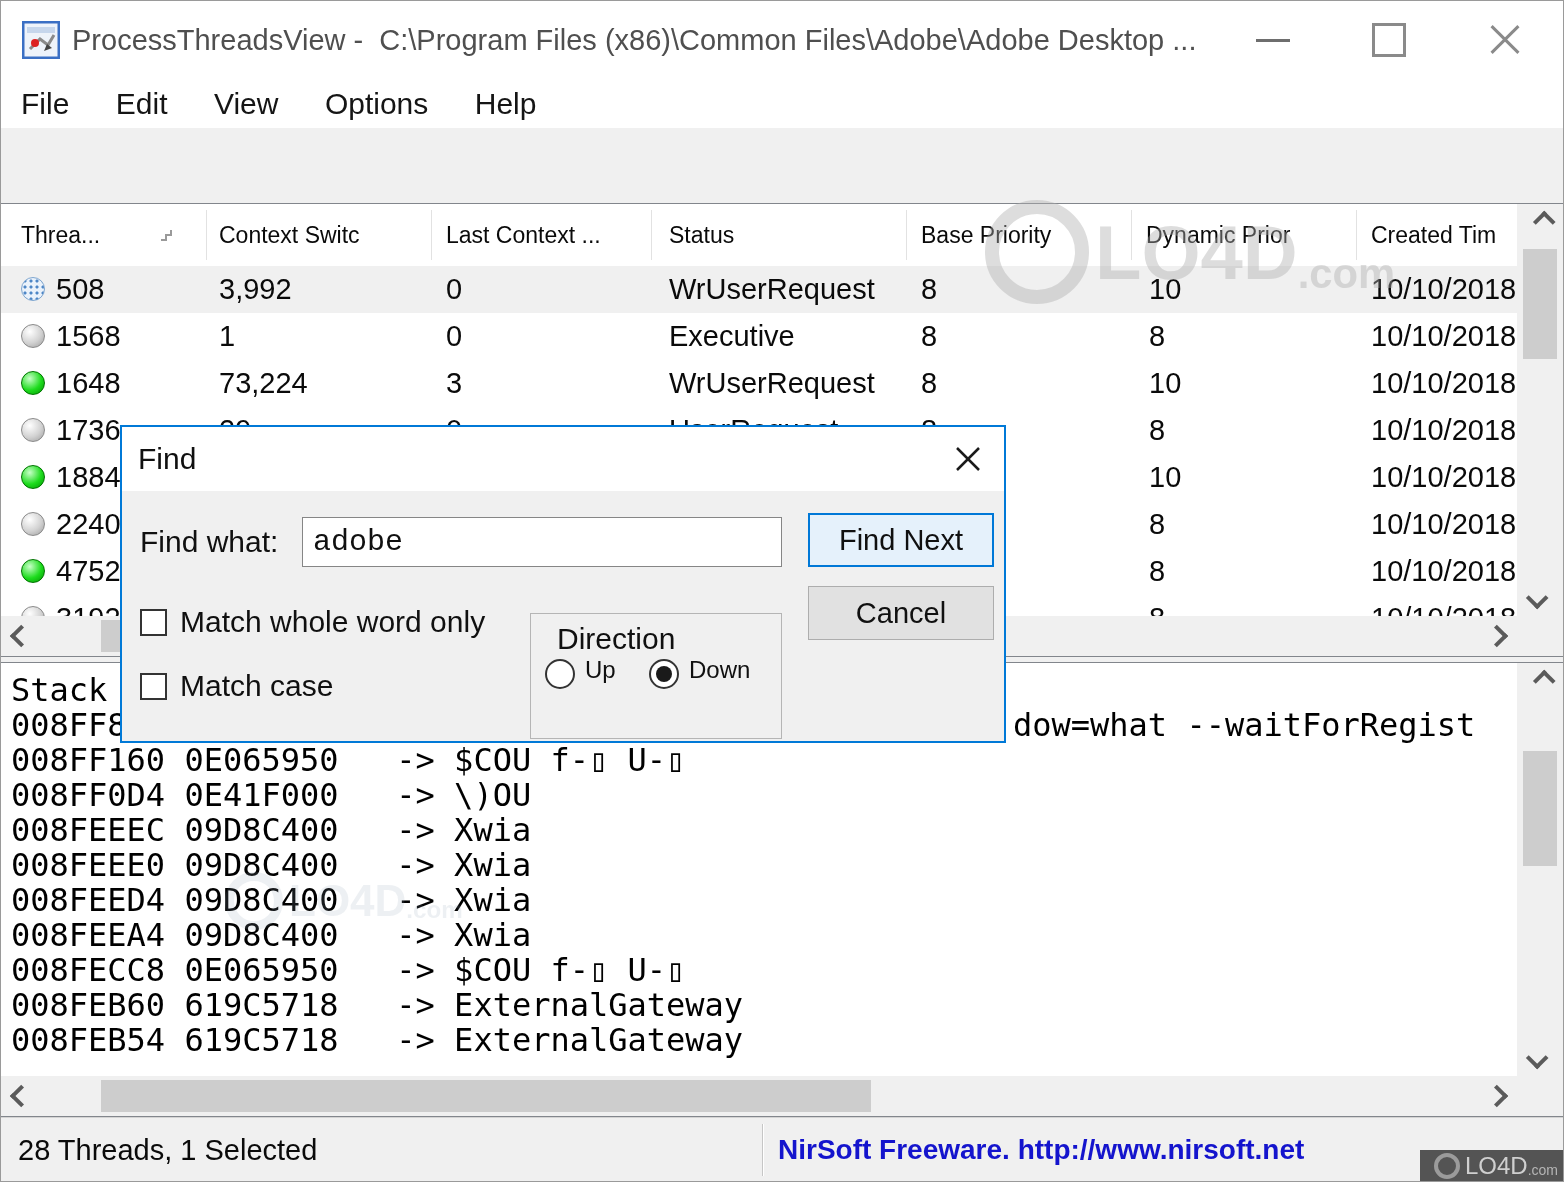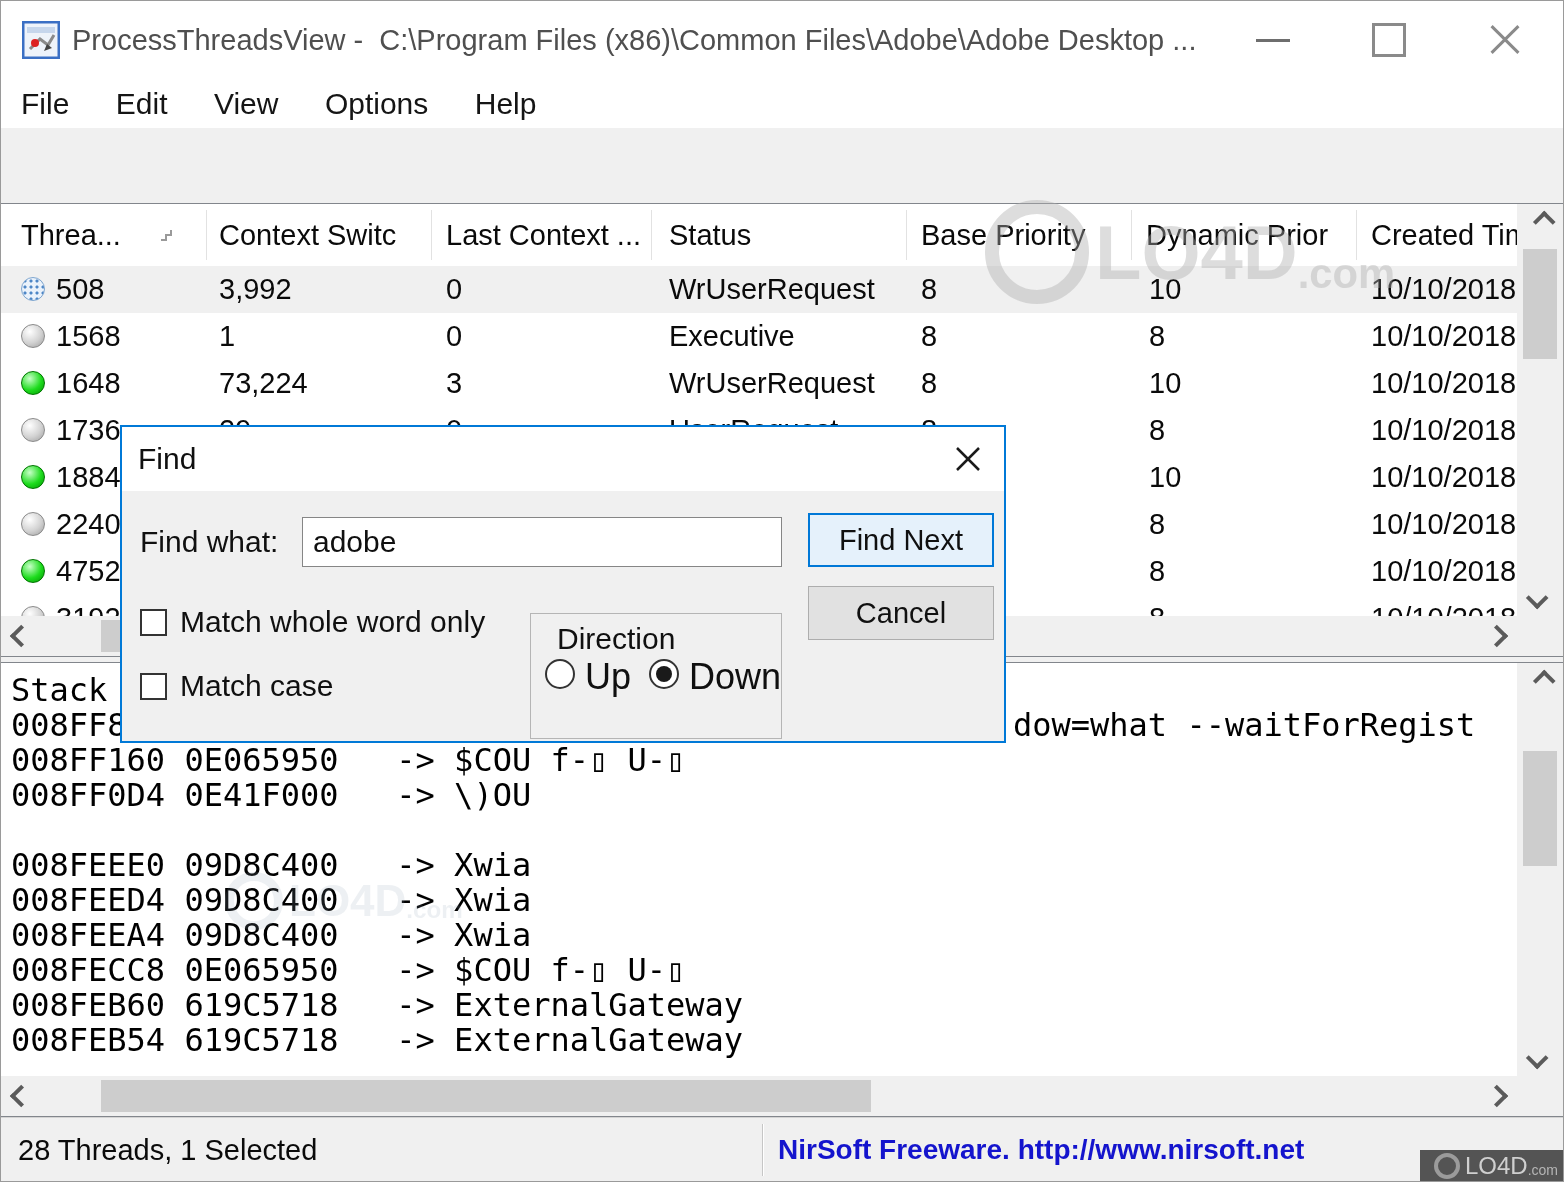--- a/index.html
+++ b/index.html
@@ -28,21 +28,21 @@
   .toolbar{position:absolute;left:0;top:128px;width:1564px;height:75px;background:#f0f0f0;}
   .tbtn{position:absolute;top:140px;width:44px;height:44px;display:flex;align-items:center;justify-content:center;}
   .tsep{position:absolute;top:138px;width:1px;height:48px;background:#a3a3a3;}
   .tball{width:32px;height:32px;border-radius:50%;}
   .tball.red{background:radial-gradient(circle at 35% 30%, #ff9a9a, #e60000 55%, #990000);border:1px solid #7a0000;}
   .tball.green{background:radial-gradient(circle at 35% 30%, #b4ffb4, #00d400 55%, #008a00);border:1px solid #006a00;}
 
   
   .listpane{position:absolute;left:0;top:203px;width:1564px;height:454px;background:#fff;border:1px solid #82868c;box-sizing:border-box;}
   .lheader{position:absolute;left:0;top:0;width:1516px;height:62px;overflow:hidden;background:#fff;}
-  .hcell{position:absolute;top:0;height:62px;line-height:62px;font-size:29px;color:#0a0a0a;white-space:pre;}
+  .hcell{position:absolute;top:0;height:62px;line-height:62px;font-size:23px;color:#0a0a0a;white-space:pre;}
   .h0{left:20px;} .h1{left:218px;} .h2{left:445px;} .h3{left:668px;} .h4{left:920px;} .h5{left:1145px;} .h6{left:1370px;}
   .colsep{position:absolute;top:6px;height:50px;width:1px;background:#e2e2e2;}
   .sortind{position:absolute;left:158px;top:23px;}
   .trows{position:absolute;left:0;top:62px;width:1516px;height:350px;overflow:hidden;}
   .trow{position:absolute;left:0;width:1516px;height:47px;background:#fff;}
   .trow.selected{background:#f0f0f0;}
   .cell{position:absolute;top:0;height:47px;line-height:47px;font-size:29px;color:#0a0a0a;white-space:pre;}
   .c-id{left:55px;} .c-ctx{left:218px;} .c-last{left:445px;} .c-status{left:668px;}
   .c-base{left:920px;} .c-dyn{left:1148px;} .c-created{left:1370px;}
   .ball{position:absolute;left:20px;top:11px;width:24px;height:24px;border-radius:50%;box-sizing:border-box;}
@@ -79,35 +79,35 @@
   
   .finddlg{position:absolute;left:120px;top:425px;width:886px;height:318px;background:#f0f0f0;
     border:2px solid #0079d7;box-sizing:border-box;z-index:60;}
   .dlg-titlebar{position:absolute;left:0;top:0;width:100%;height:64px;background:#fff;}
   .dlg-title{position:absolute;left:16px;top:0;height:64px;line-height:64px;font-size:30px;color:#101010;}
   .dlg-close{position:absolute;right:14px;top:12px;width:44px;height:40px;display:flex;align-items:center;justify-content:center;}
   .dlg-close svg{display:block;}
   .dlg-label{position:absolute;font-size:30px;color:#101010;}
   .findwhat-label{left:18px;top:98px;}
   .findwhat-input{position:absolute;left:180px;top:90px;width:480px;height:50px;box-sizing:border-box;
-    background:#fff;border:1px solid #868686;font-family:Liberation Sans, sans-serif;font-size:30px;color:#101010;padding:0 10px;outline:none;}
+    background:#fff;border:1px solid #868686;font-family:Liberation Mono, monospace;font-size:30px;color:#101010;padding:0 10px;outline:none;}
   .btn{position:absolute;left:686px;width:186px;height:54px;box-sizing:border-box;font-family:"Liberation Sans",sans-serif;font-size:29px;color:#101010;}
   .btn-findnext{top:86px;background:#e5f1fb;border:2px solid #0078d7;}
   .btn-cancel{top:159px;background:#e1e1e1;border:1px solid #adadad;}
   .checkrow{position:absolute;left:18px;height:34px;}
   .checkrow.cb1{top:180px;} .checkrow.cb2{top:244px;}
   .cbx{position:absolute;left:0;top:2px;width:27px;height:27px;background:#fff;border:2px solid #333;box-sizing:border-box;}
   .cbl{position:absolute;left:40px;top:-2px;font-size:30px;color:#101010;white-space:pre;}
   .group{position:absolute;left:408px;top:186px;width:252px;height:126px;border:1px solid #b5b5b5;box-sizing:border-box;}
   .group-label{position:absolute;left:18px;top:-20px;background:#f0f0f0;padding:0 8px;font-size:30px;color:#101010;margin-top:28px;}
   .radiorow{position:absolute;top:44px;height:34px;}
   .radiorow.up{left:14px;} .radiorow.down{left:118px;}
   .radio{position:absolute;left:0;top:1px;width:30px;height:30px;border-radius:50%;background:#fff;border:2px solid #333;box-sizing:border-box;}
   .radio.checked::after{content:"";position:absolute;left:5px;top:5px;width:16px;height:16px;border-radius:50%;background:#1a1a1a;}
-  .rlabel{position:absolute;left:40px;top:-2px;font-size:36px;color:#101010;}
+  .rlabel{position:absolute;left:40px;top:-2px;font-size:24px;color:#101010;}
 
   
   .wm{position:absolute;pointer-events:none;display:flex;align-items:center;font-weight:bold;z-index:5;}
   .wm-top{left:985px;top:200px;font-size:76px;color:rgba(175,175,175,0.42);}
   .wm-top .wm-circle{width:76px;height:76px;border:14px solid rgba(175,175,175,0.42);border-radius:50%;margin-right:6px;}
   .wm-mid{left:225px;top:872px;font-size:44px;color:rgba(140,160,180,0.16);}
   .wm-mid .wm-circle{width:40px;height:40px;border:9px solid rgba(140,160,180,0.16);border-radius:50%;margin-right:6px;}
   .wm .suffix{font-size:0.55em;align-self:flex-end;padding-bottom:6px;}
   .badge{position:absolute;left:1420px;top:1150px;width:144px;height:32px;background:rgba(62,62,62,0.88);
     display:flex;align-items:center;justify-content:flex-end;padding-right:6px;box-sizing:border-box;z-index:20;}
@@ -344,20 +344,21 @@
   </div>
 
   <div class="splitter"></div>
 
   <div class="stackpane">
     <div class="stacklines">
         <div class="sline" style="top: 10px;"><span>Stack</span></div>
         <div class="sline" style="top: 45px;"><span>008FF8</span><span class="stail">dow=what --waitForRegist</span></div>
         <div class="sline" style="top: 80px;"><span>008FF160 0E065950   -&gt; $COU f-▯ U-▯</span></div>
         <div class="sline" style="top: 115px;"><span>008FF0D4 0E41F000   -&gt; \)OU</span></div>
+        <div class="sline" style="top: 150px;"><span>008FEEEC 09D8C400   -&gt; Xwia</span></div>
         <div class="sline" style="top: 185px;"><span>008FEEE0 09D8C400   -&gt; Xwia</span></div>
         <div class="sline" style="top: 220px;"><span>008FEED4 09D8C400   -&gt; Xwia</span></div>
         <div class="sline" style="top: 255px;"><span>008FEEA4 09D8C400   -&gt; Xwia</span></div>
         <div class="sline" style="top: 290px;"><span>008FECC8 0E065950   -&gt; $COU f-▯ U-▯</span></div>
         <div class="sline" style="top: 325px;"><span>008FEB60 619C5718   -&gt; ExternalGateway</span></div>
         <div class="sline" style="top: 360px;"><span>008FEB54 619C5718   -&gt; ExternalGateway</span></div>
       </div>
     <div class="sb-col" style="right:0;top:0;width:46px;height:413px;">
       <div class="sb-btn" style="left:0;top:0;width:46px;height:36px;">
           <span class="chev up"></span>

